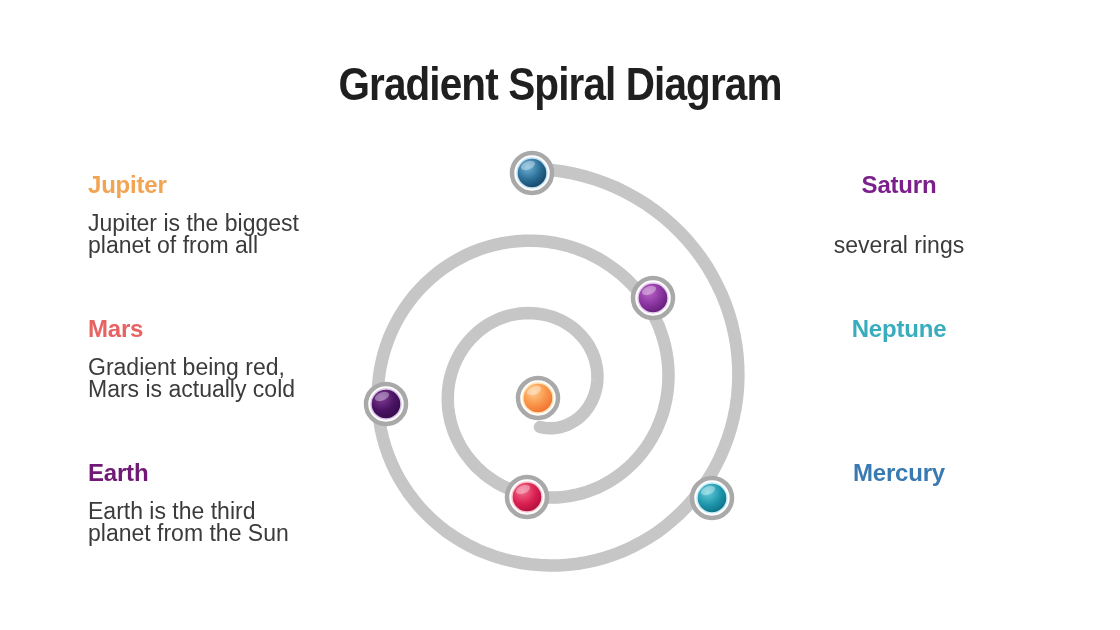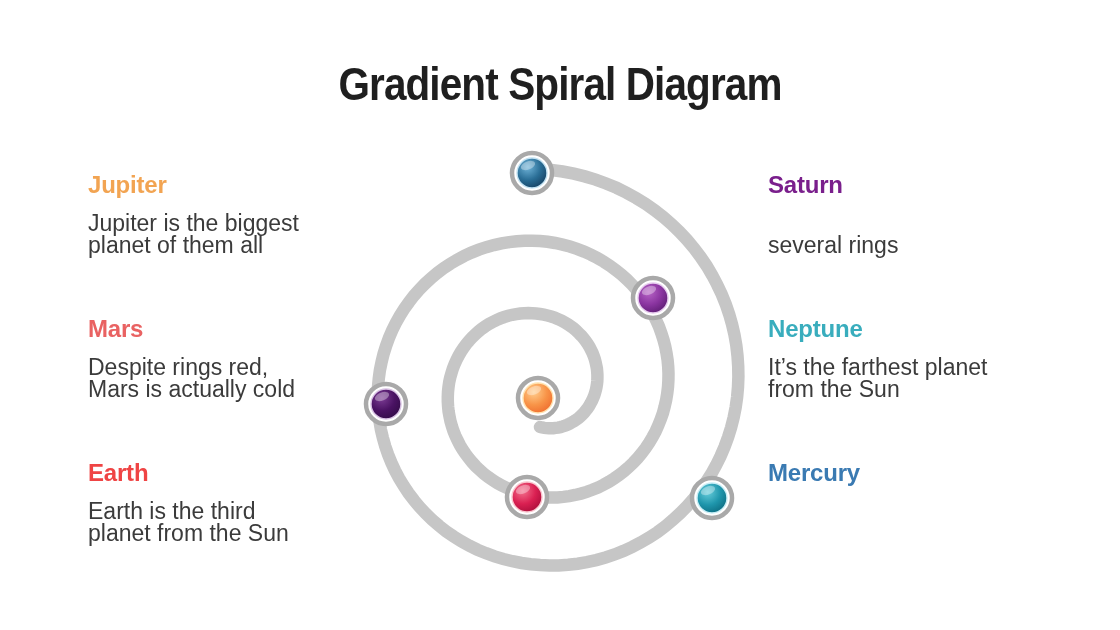--- a/index.html
+++ b/index.html
@@ -13,21 +13,21 @@
   .page-title{
     position:absolute;top:60px;left:0;right:0;
     text-align:center;
     font-size:46px;font-weight:700;line-height:1.05;
     letter-spacing:-1px;
     transform:scaleX(0.88);
     margin:0;
   }
   .side-section{position:absolute;width:262px;}
   .side-section.left{left:88px;text-align:left;}
-  .side-section.right{right:90px;text-align:left;}
+  .side-section.right{right:90px;text-align:center;}
   .sec-title{
     margin:0;font-size:24px;font-weight:700;line-height:30px;
     letter-spacing:-0.2px;
   }
   .sec-body{
     margin:12px 0 0 0;font-size:23px;line-height:22px;color:#3B3B3B;
   }
 </style>
 </head>
 <body>
@@ -97,40 +97,39 @@
         <circle cx="712" cy="498" r="20" fill="#ffffff" stroke="#A9A9A9" stroke-width="4.5"></circle>
         <circle cx="712" cy="498" r="15" fill="url(#nodeg5)" stroke="#C8EEF6" stroke-width="1.4"></circle>
         <ellipse cx="708" cy="490.5" rx="7.5" ry="4" fill="rgba(255,255,255,0.35)" transform="rotate(-22 708 490.5)"></ellipse>
       </g>
     </svg>
 
   <h1 class="page-title" style="color: rgb(31, 31, 31);">Gradient Spiral Diagram</h1>
 
   <div class="side-section left" style="top:170px">
     <h2 class="sec-title" style="color: rgb(242, 164, 82);">Jupiter</h2>
-    <p class="sec-body"><span>Jupiter is the biggest</span><br><span>planet of them all</span></p>
+    <p class="sec-body"><span>Jupiter is the biggest</span><br><span>planet of from all</span></p>
   </div>
 
   <div class="side-section left" style="top:314px">
     <h2 class="sec-title" style="color: rgb(233, 98, 98);">Mars</h2>
-    <p class="sec-body"><span>Despite rings red,</span><br><span>Mars is actually cold</span></p>
+    <p class="sec-body"><span>Gradient being red,</span><br><span>Mars is actually cold</span></p>
   </div>
 
   <div class="side-section left" style="top:458px">
-    <h2 class="sec-title" style="color: #ef4444;">Earth</h2>
+    <h2 class="sec-title" style="color: #701a75;">Earth</h2>
     <p class="sec-body"><span>Earth is the third</span><br><span>planet from the Sun</span></p>
   </div>
 
   <div class="side-section right" style="top:170px">
     <h2 class="sec-title" style="color: rgb(122, 31, 140);">Saturn</h2>
     <p class="sec-body"><br><span>several rings</span></p>
   </div>
 
   <div class="side-section right" style="top:314px">
     <h2 class="sec-title" style="color: rgb(57, 173, 189);">Neptune</h2>
-    <p class="sec-body"><span>It’s the farthest planet</span><br><span>from the Sun</span></p>
   </div>
 
   <div class="side-section right" style="top:458px">
     <h2 class="sec-title" style="color: rgb(58, 122, 178);">Mercury</h2>
   </div>
 
 </div>
 
 </body></html>

